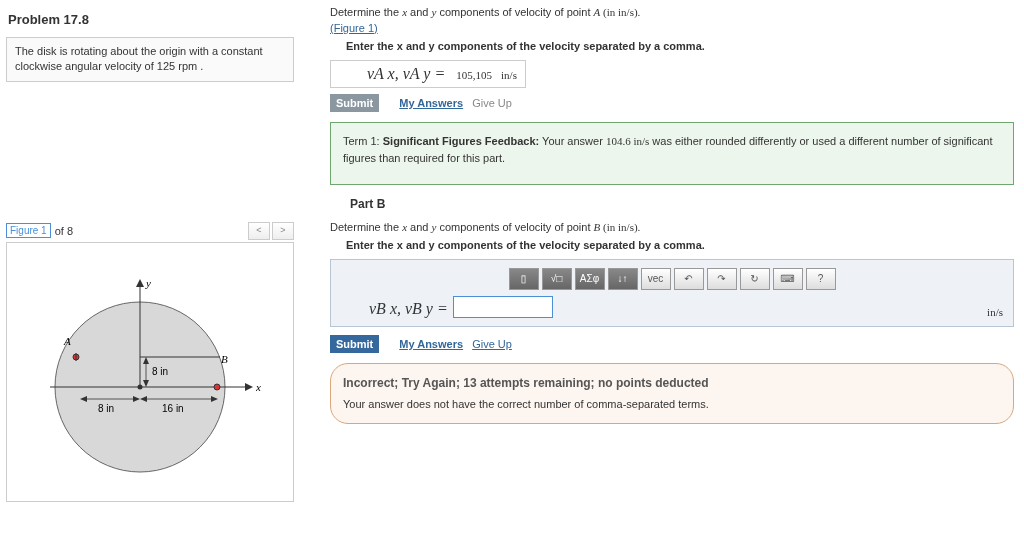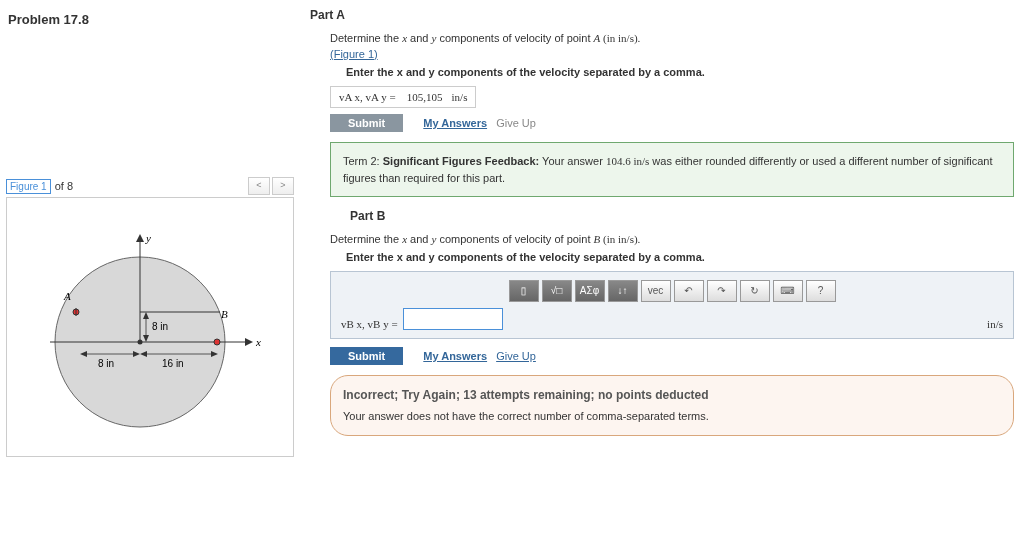--- a/index.html
+++ b/index.html
@@ -15,25 +15,25 @@
 .nav-btn { width: 22px; height: 18px; border: 1px solid #ccc; background: linear-gradient(#fff,#eee); font-size: 9px; line-height: 14px; text-align: center; color: #888; }
 .nav-btns { margin-left: auto; display: flex; gap: 2px; }
 .figure-area { border: 1px solid #ccc; background: #fff; margin-top: 2px; height: 260px; display: flex; align-items: center; justify-content: center; }
 .part-title { font-size: 12px; font-weight: bold; margin: 2px 0 10px 0; }
 .part-body { padding-left: 20px; font-size: 11px; }
 .part-prompt { margin-bottom: 4px; }
 .figure-link { color: #336699; text-decoration: underline; }
 .part-instr { font-weight: bold; margin: 6px 0 8px 16px; }
 .answer-row { display: flex; align-items: center; gap: 8px; margin-bottom: 6px; }
 .answer-box { border: 1px solid #ccc; padding: 4px 8px; display: inline-block; }
-.answer-prefix { font-family: 'Times New Roman', serif; font-size: 11px; }
+.answer-prefix { font-style: italic; font-family: 'Times New Roman', serif; font-size: 16px; margin-left: 28px; }
 .answer-val { font-family: 'Times New Roman', serif; }
 .units { font-family: 'Times New Roman', serif; margin-left: 6px; }
 .btn-row { display: flex; align-items: center; gap: 20px; margin-bottom: 10px; }
-.submit-btn { background: #8a96a0; color: #fff; border: none; padding: 3px 18px; font-size: 11px; font-weight: bold; }
+.submit-btn { background: #8a96a0; color: #fff; border: none; padding: 3px 6px; font-size: 11px; font-weight: bold; }
 .submit-btn.blue { background: #35699e; }
 .my-answers { color: #336699; text-decoration: underline; font-weight: bold; cursor: pointer; }
 .give-up { color: #888; margin-left: 6px; cursor: pointer; }
 .feedback { border: 1px solid; padding: 10px 12px; margin-top: 6px; font-size: 11px; line-height: 1.5; }
 .feedback.correct { background: #edf6ec; border-color: #6fa86f; }
 .feedback.incorrect { background: #fdf5f0; border-color: #d9a77c; border-radius: 18px; }
 .fb-head { font-weight: bold; font-size: 12px; margin-bottom: 4px; }
 .fb-head.correct { color: #3a7a3a; }
 .fb-head.incorrect { color: #555; }
 .math { font-family: 'Times New Roman', serif; }
@@ -45,20 +45,23 @@
 .input-row { display: flex; align-items: flex-end; gap: 5px; }
 .ans-input { width: 100px; height: 22px; border: 1px solid #4a90d9; padding: 2px; }
 svg { display: block; }
 </style>
 </head>
 <body>
 
 <div class="container">
   <div class="left-col">
     <div class="problem-title">Problem 17.8</div>
+    <div class="problem-desc">
+      <span>The disk is rotating about the origin with a constant clockwise angular velocity of 125 rpm .</span>
+    </div>
     <div class="figure-bar">
       <span class="figure-select">Figure 1</span>
       <span class="figure-of">of 8</span>
       <div class="nav-btns">
         <div class="nav-btn">&lt;</div>
         <div class="nav-btn">&gt;</div>
       </div>
     </div>
     <div class="figure-area">
       <svg width="260" height="230" viewBox="0 0 260 230">
@@ -86,21 +89,20 @@
         <text x="44" y="88" font-size="11" font-style="italic" font-family="serif">A</text>
         <text x="201" y="106" font-size="11" font-style="italic" font-family="serif">B</text>
         <text x="132" y="118" font-size="10" font-family="sans-serif">8 in</text>
         <text x="78" y="155" font-size="10" font-family="sans-serif">8 in</text>
         <text x="142" y="155" font-size="10" font-family="sans-serif">16 in</text>
       </svg>
     </div>
   </div>
 
   <div class="right-col">
-    <div class="part-title">Part A</div>
     <div class="part-body">
       <div class="part-prompt">
         <span>Determine the </span><span class="math italic">x</span><span> and </span><span class="math italic">y</span><span> components of velocity of point </span><span class="math italic">A</span><span class="math"> (in in/s).</span>
       </div>
       <div><a class="figure-link">(Figure 1)</a></div>
       <div class="part-instr">Enter the x and y components of the velocity separated by a comma.</div>
       <div class="answer-row">
         <div class="answer-box">
           <span class="answer-prefix">vA x, vA y =</span>
           <span class="answer-val" style="margin-left:8px;">105,105</span>
@@ -108,22 +110,22 @@
         </div>
       </div>
       <div class="btn-row">
         <button class="submit-btn">Submit</button>
         <span>
           <span class="my-answers">My Answers</span>
           <span class="give-up">Give Up</span>
         </span>
       </div>
       <div class="feedback correct">
-        <div>
-          <span>Term 2: </span><b>Significant Figures Feedback:</b><span> Your answer </span><span class="math">104.6 in/s</span><span> was either rounded differently or used a different number of significant figures than required for this part.</span>
+        <div style="margin-bottom:8px;">
+          <span>Term 1: </span><b>Significant Figures Feedback:</b><span> Your answer </span><span class="math">104.6 in/s</span><span> was either rounded differently or used a different number of significant figures than required for this part.</span>
         </div>
       </div>
     </div>
 
     <div class="part-title" style="margin-top:12px;padding-left:40px;">Part B</div>
     <div class="part-body">
       <div class="part-prompt">
         <span>Determine the </span><span class="math italic">x</span><span> and </span><span class="math italic">y</span><span> components of velocity of point </span><span class="math italic">B</span><span class="math"> (in in/s).</span>
       </div>
       <div class="part-instr">Enter the x and y components of the velocity separated by a comma.</div>

